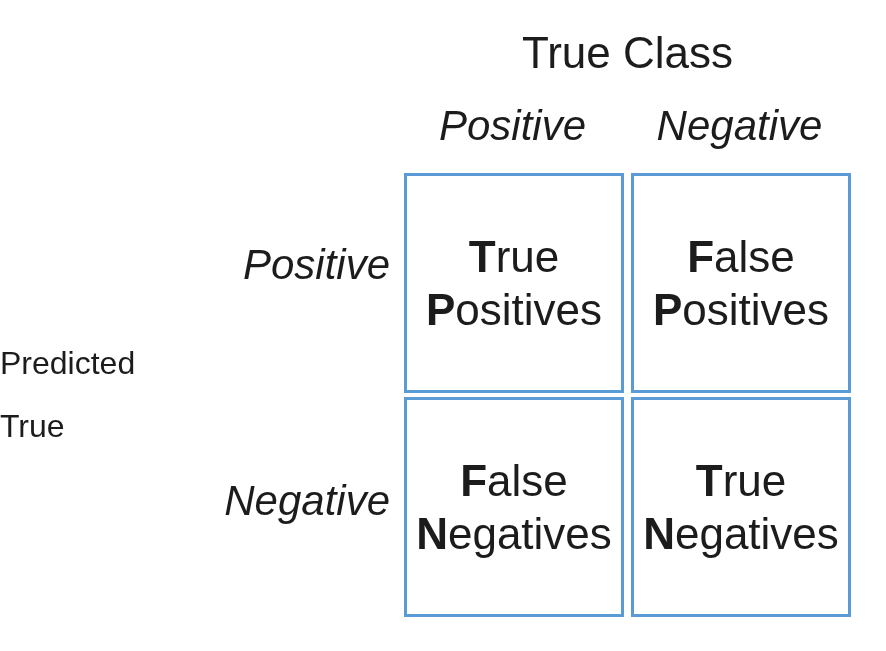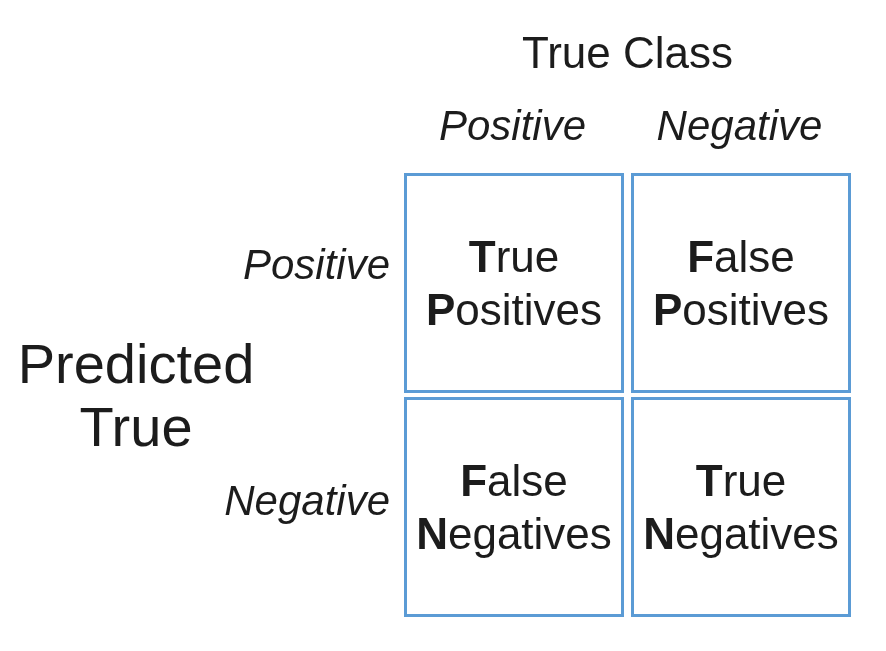--- a/index.html
+++ b/index.html
@@ -57,22 +57,21 @@
   }
   .row-label.pos { top: 237px; }
   .row-label.neg { top: 473px; }
 
   
   .predicted-class-title {
     position: absolute;
     left: 0px;
     top: 332px;
     width: 272px;
-    text-align: center;
-    font-size: 56px;
+    font-size: 32px;
     line-height: 63px;
     white-space: nowrap;
   }
 
   
   .matrix-grid {
     position: absolute;
     left: 404px;
     top: 173px;
     width: 447px;

